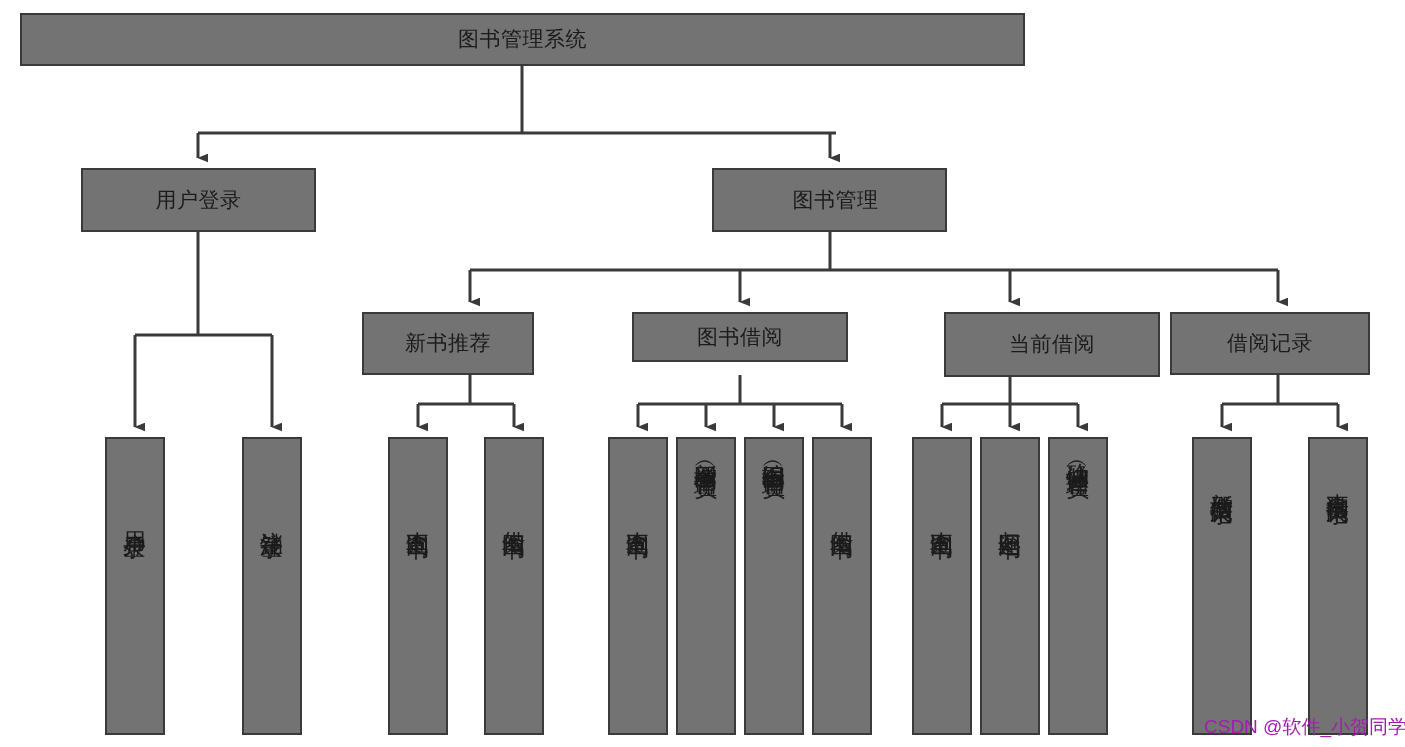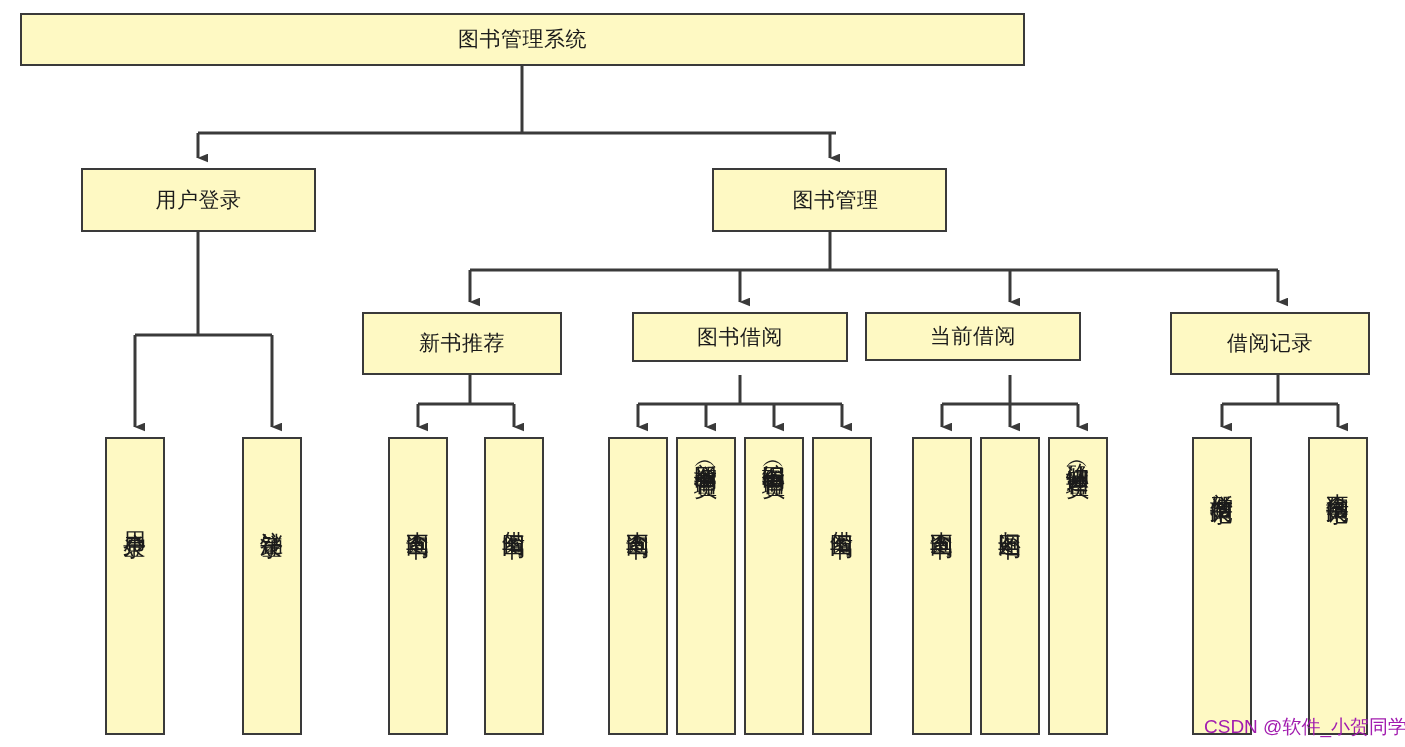--- a/index.html
+++ b/index.html
@@ -23,21 +23,21 @@
   svg.edges {
     position: absolute;
     left: 0; top: 0;
     width: 1405px;
     height: 747px;
     pointer-events: none;
   }
   .node {
     position: absolute;
     box-sizing: border-box;
-    background: #fef9c3;
+    background: #737373;
     border: 2.5px solid #3a3a3a;
     display: flex;
     align-items: center;
     justify-content: center;
     color: #1b1b1b;
     z-index: 2;
   }
   .node .label {
     display: block;
     text-align: center;
@@ -133,27 +133,27 @@
     <span class="label">图书管理系统</span>
   </div>
 
   <div class="node h" style="left:81px; top:168px; width:235px; height:64px;">
     <span class="label">用户登录</span>
   </div>
   <div class="node h" style="left:712px; top:168px; width:235px; height:64px;padding-left:12px;">
     <span class="label">图书管理</span>
   </div>
 
-  <div class="node h" style="left:362px; top:312px; width:200px; height:63px;">
+  <div class="node h" style="left:362px; top:312px; width:172px; height:63px;">
     <span class="label">新书推荐</span>
   </div>
   <div class="node h" style="left:632px; top:312px; width:216px; height:50px;">
     <span class="label">图书借阅</span>
   </div>
-  <div class="node h" style="left:865px; top:312px; width:216px; height:49px;">
+  <div class="node h" style="left:944px; top:312px; width:216px; height:65px;">
     <span class="label">当前借阅</span>
   </div>
   <div class="node h" style="left:1170px; top:312px; width:200px; height:63px;">
     <span class="label">借阅记录</span>
   </div>
 
   <div class="node v" style="left:105px; top:437px; width:60px; height:298px; padding-top:74px;">
     <span class="label">用户登录</span>
   </div>
   <div class="node v" style="left:242px; top:437px; width:60px; height:298px; padding-top:74px;">

